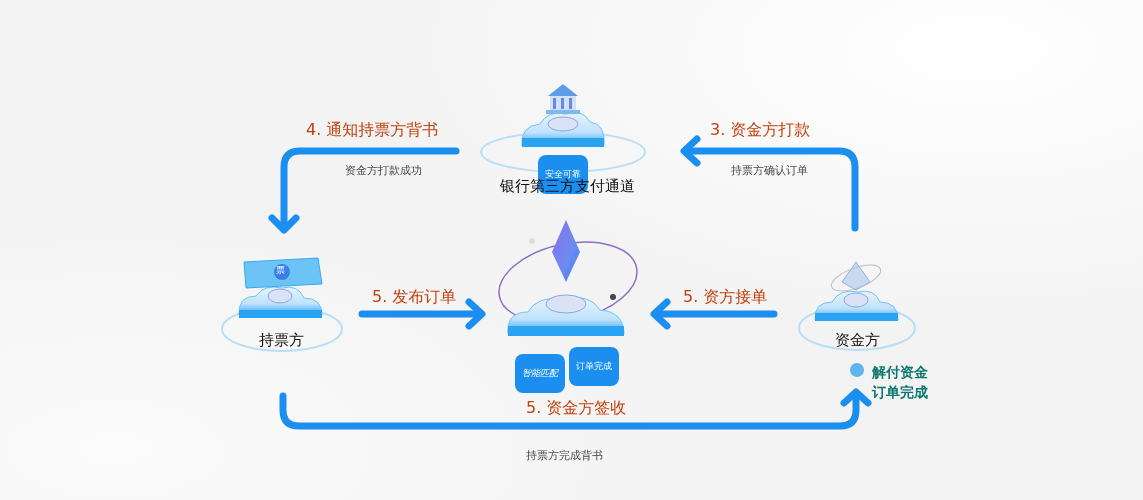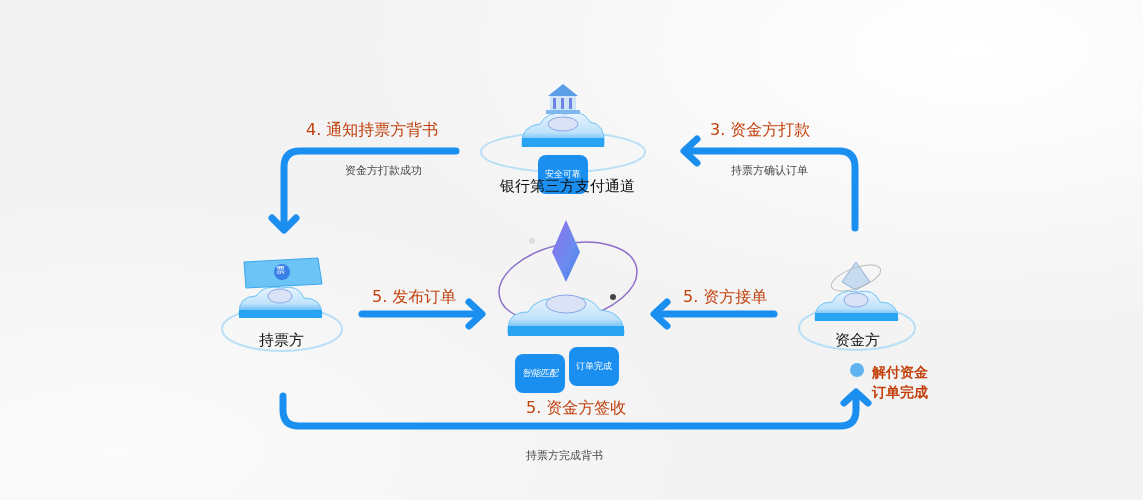--- a/index.html
+++ b/index.html
@@ -6,21 +6,21 @@
   body { width:1143px; height:500px; overflow:hidden; background:#f4f4f5; font-family:"DejaVu Sans", sans-serif; position:relative; }
   .bg { position:absolute; inset:0; background:
      radial-gradient(ellipse at 85% 10%, #ffffff 0%, rgba(255,255,255,0) 45%),
      radial-gradient(ellipse at 10% 90%, #fbfbfb 0%, rgba(255,255,255,0) 40%),
      #f3f3f4; }
   svg.flow { position:absolute; left:0; top:0; }
   .step { position:absolute; color:#c2410c; font-size:16px; white-space:nowrap; }
   .sub { position:absolute; color:#444; font-size:11px; white-space:nowrap;text-align:right; }
   .node-label { position:absolute; color:#111; font-size:15px; font-weight:normal; white-space:nowrap; }
   .pill { position:absolute; background:#1a8ff0; color:#fff; font-size:9px; padding:13px 7px; border-radius:8px; white-space:nowrap; }
-  .done { position:absolute; color:#c2410c; font-size:14px; font-weight:bold; line-height:20px;text-align:center; }
+  .done { position:absolute; color:#0f766e; font-size:14px; font-weight:bold; line-height:20px;text-align:center; }
 </style>
 </head>
 <body>
 
 <div class="bg"></div>
 
 <svg class="flow" width="1143" height="500">
   <defs>
     <linearGradient id="cloudG" x1="0" y1="0" x2="0" y2="1">
       <stop offset="0" stop-color="#e8f4fd"></stop>

